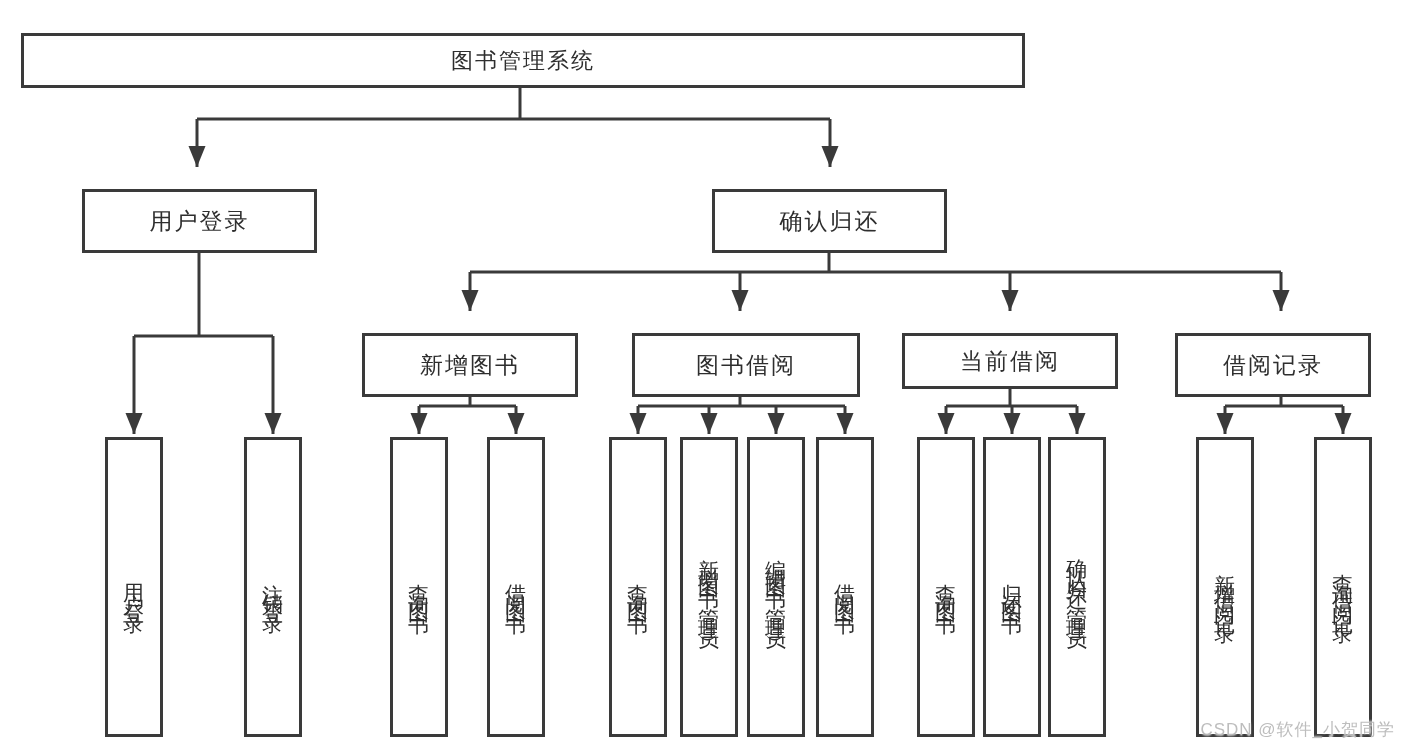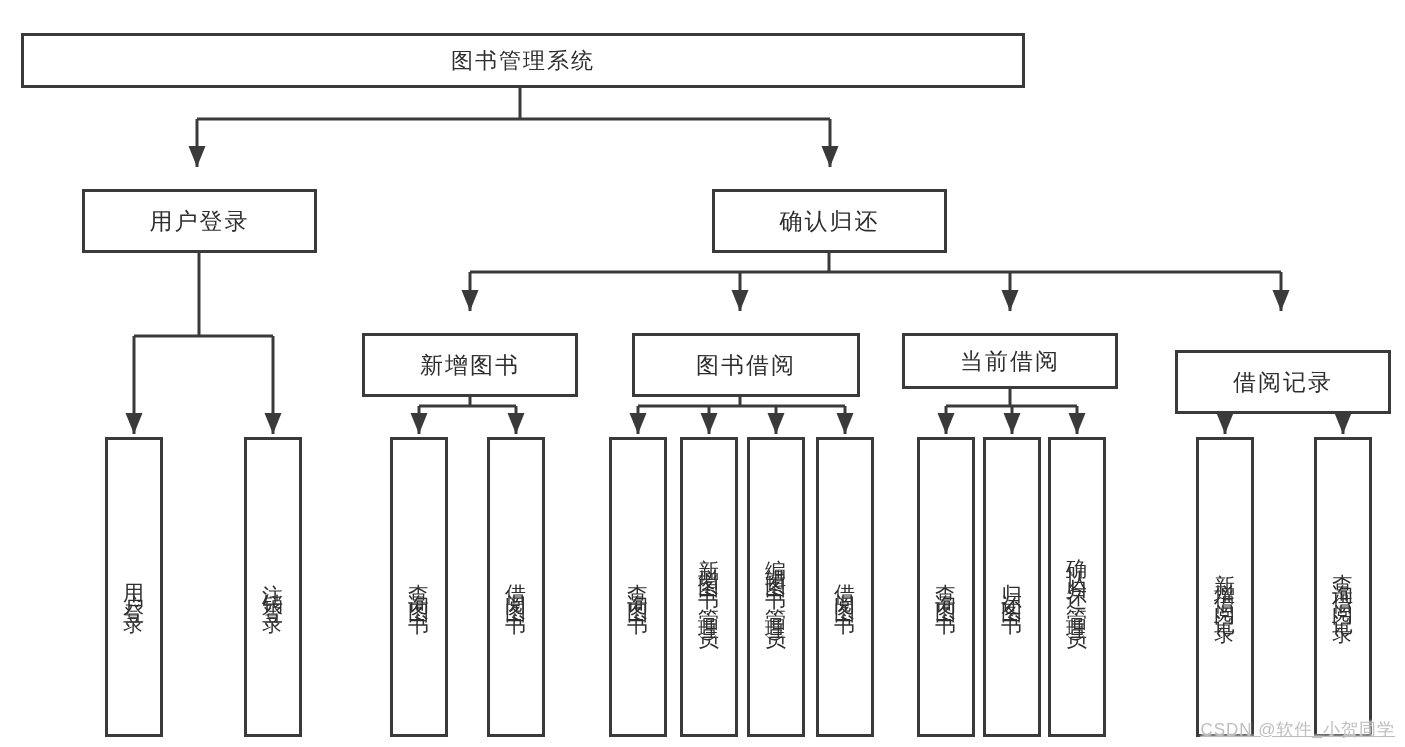--- a/index.html
+++ b/index.html
@@ -76,21 +76,20 @@
   #watermark {
     position: absolute;
     right: 10px;
     bottom: 6px;
     font-size: 17px;
     letter-spacing: 1px;
     color: #bdbdbd;
     text-shadow: 0 1px 2px rgba(255,255,255,0.9), 0 -1px 2px rgba(255,255,255,0.9);
     z-index: 10;
     white-space: nowrap;
-    text-decoration: underline;
   }
 </style>
 </head>
 <body>
 
 <div id="canvas">
 
   <svg id="edges" viewBox="0 0 1405 747" xmlns="http://www.w3.org/2000/svg">
     <defs>
       <marker id="ah" markerUnits="userSpaceOnUse" markerWidth="26" markerHeight="20" viewBox="0 0 26 20" refX="24" refY="10" orient="auto">
@@ -166,21 +165,21 @@
 
   <div class="hbox" style="left:362px;top:313px;width:216px;height:64px">
     <span class="hlabel">新增图书</span>
   </div>
   <div class="hbox" style="left:632px;top:313px;width:228px;height:64px">
     <span class="hlabel">图书借阅</span>
   </div>
   <div class="hbox" style="left:902px;top:313px;width:216px;height:56px">
     <span class="hlabel">当前借阅</span>
   </div>
-  <div class="hbox" style="left:1175px;top:330px;width:216px;height:64px">
+  <div class="hbox" style="left:1175px;top:313px;width:196px;height:64px">
     <span class="hlabel">借阅记录</span>
   </div>
 
   <div class="vbox" style="left:105px">
     <span class="vlabel">用户登录</span>
   </div>
   <div class="vbox" style="left:244px">
     <span class="vlabel">注销登录</span>
   </div>
 

